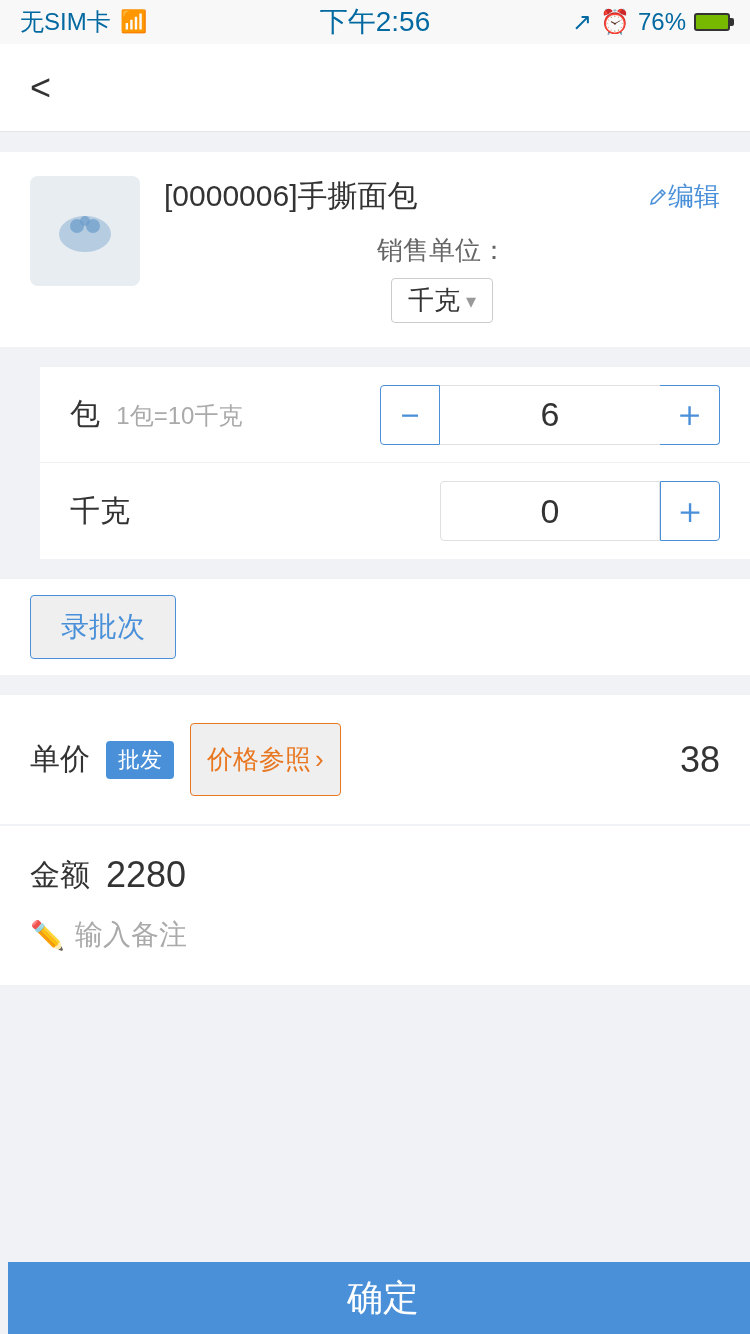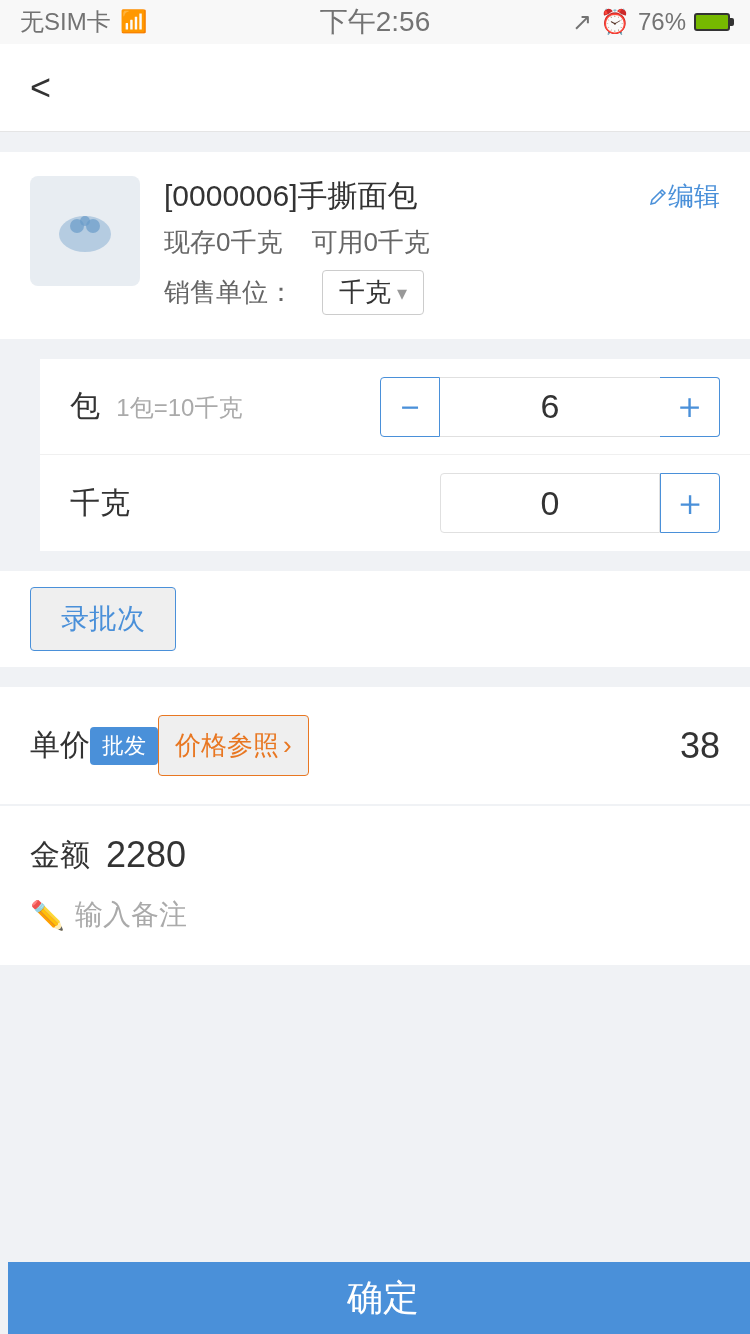--- a/index.html
+++ b/index.html
@@ -17,21 +17,21 @@
     
     .status-bar {
       width: 750px;
       height: 44px;
       background: #f8f8f8;
       display: flex;
       align-items: center;
       justify-content: space-between;
       padding: 0 20px;
       font-size: 24px;
-      color: #737373;
+      color: #0369a1;
     }
     .status-left {
       display: flex;
       align-items: center;
       gap: 10px;
     }
     .status-center {
       font-size: 28px;
       font-weight: 500;
       position: absolute;
@@ -131,24 +131,25 @@
       display: flex;
       align-items: center;
       gap: 0;
     }
     .product-stock {
       font-size: 26px;
       color: #666;
       margin-top: 8px;
     }
     .product-unit-row {
-      margin-top: 10px;
-      display: flex;
-      align-items: center;
-      gap: 28px;
+      margin-top: 16px;
+      display: flex;
+      align-items: center;
+      gap: 10px;
+      flex-direction: column;
     }
     .unit-label {
       font-size: 26px;
       color: #666;
     }
     .unit-select {
       border: 1px solid #ccc;
       border-radius: 4px;
       padding: 4px 16px;
       font-size: 26px;
@@ -267,37 +268,38 @@
 
     
     .price-section {
       background: #fff;
       margin-top: 20px;
       padding: 28px 30px;
     }
     .price-row {
       display: flex;
       align-items: center;
+      gap: 16px;
     }
     .price-label {
       font-size: 30px;
       color: #333;
     }
     .price-tag {
       background: #4a90d9;
       color: #fff;
       font-size: 22px;
       padding: 4px 12px;
       border-radius: 4px;
     }
     .price-ref-btn {
       border: 1px solid #e87722;
       color: #e87722;
       font-size: 26px;
-      padding: 12px 16px;
+      padding: 18px 16px;
       border-radius: 4px;
       display: flex;
       align-items: center;
       gap: 4px;
       cursor: pointer;
     }
     .price-value {
       margin-left: auto;
       font-size: 36px;
       color: #333;
@@ -395,25 +397,20 @@
     <div class="product-name-row">
       <span class="product-name">[0000006]手撕面包</span>
       <span class="edit-btn">
         <svg width="20" height="20" viewBox="0 0 20 20" style="display:inline;vertical-align:middle">
           <path d="M3 17l1-4L14 3l3 3L7 16z" fill="none" stroke="#4a90d9" stroke-width="1.5"></path>
           <path d="M12 5l3 3" fill="none" stroke="#4a90d9" stroke-width="1.5"></path>
         </svg>
         <span>编辑</span>
       </span>
     </div>
-    <div class="product-stock">
-      <span>现存0千克</span>
-      &nbsp;&nbsp;
-      <span>可用0千克</span>
-    </div>
     <div class="product-unit-row">
       <span class="unit-label">销售单位：</span>
       <div class="unit-select">
         <span>千克</span>
         <span class="unit-dropdown-arrow">▾</span>
       </div>
     </div>
   </div>
 </div>
 

